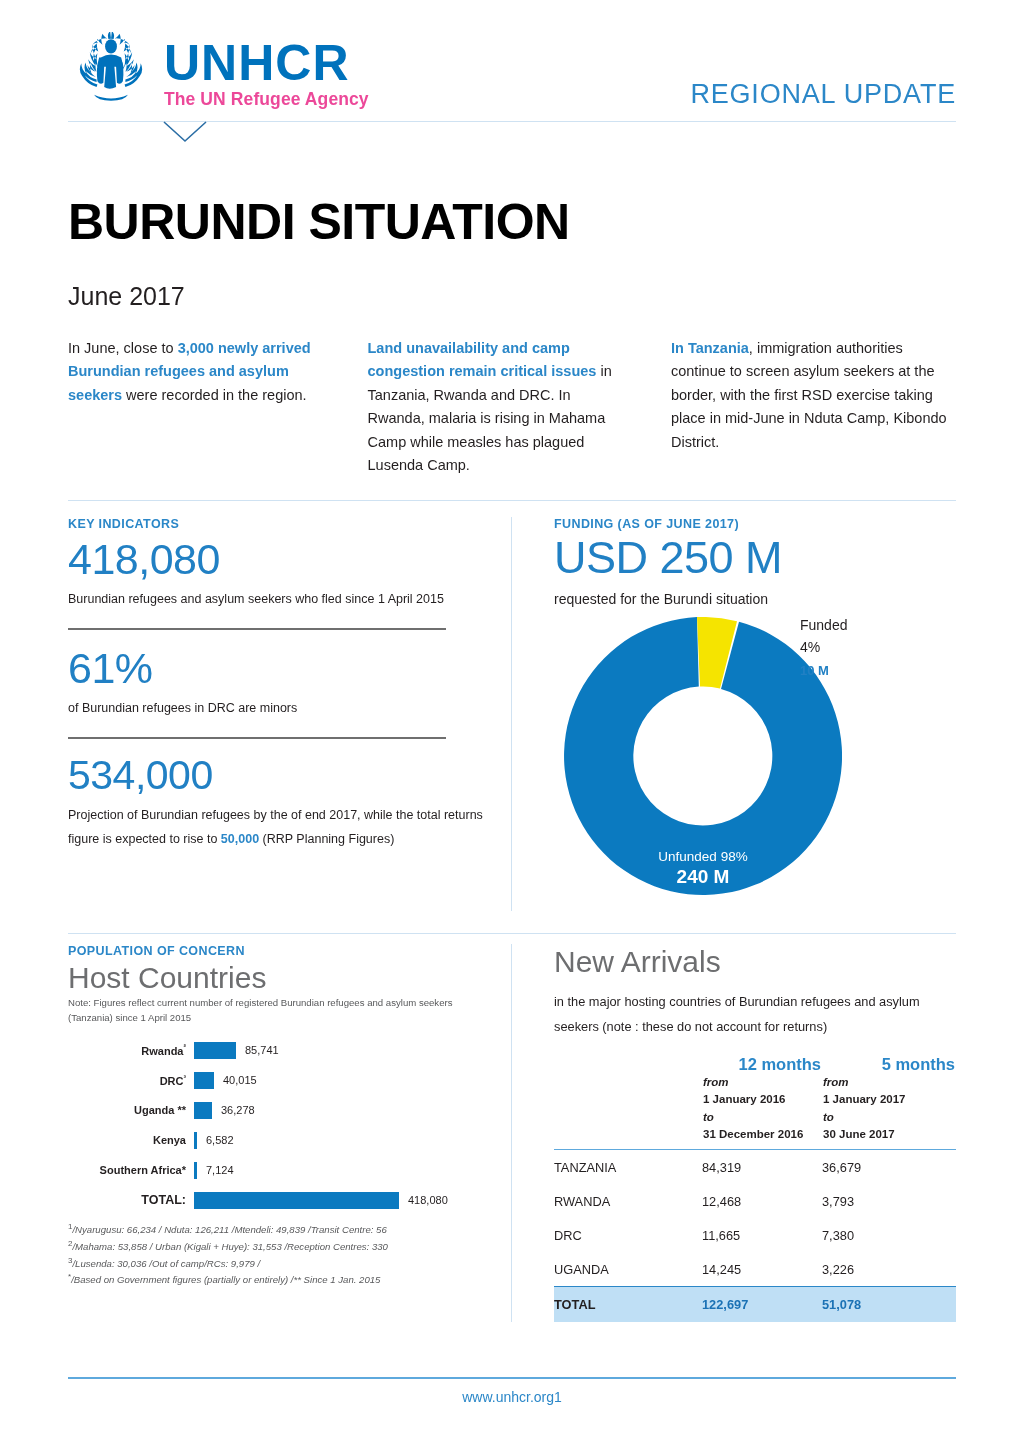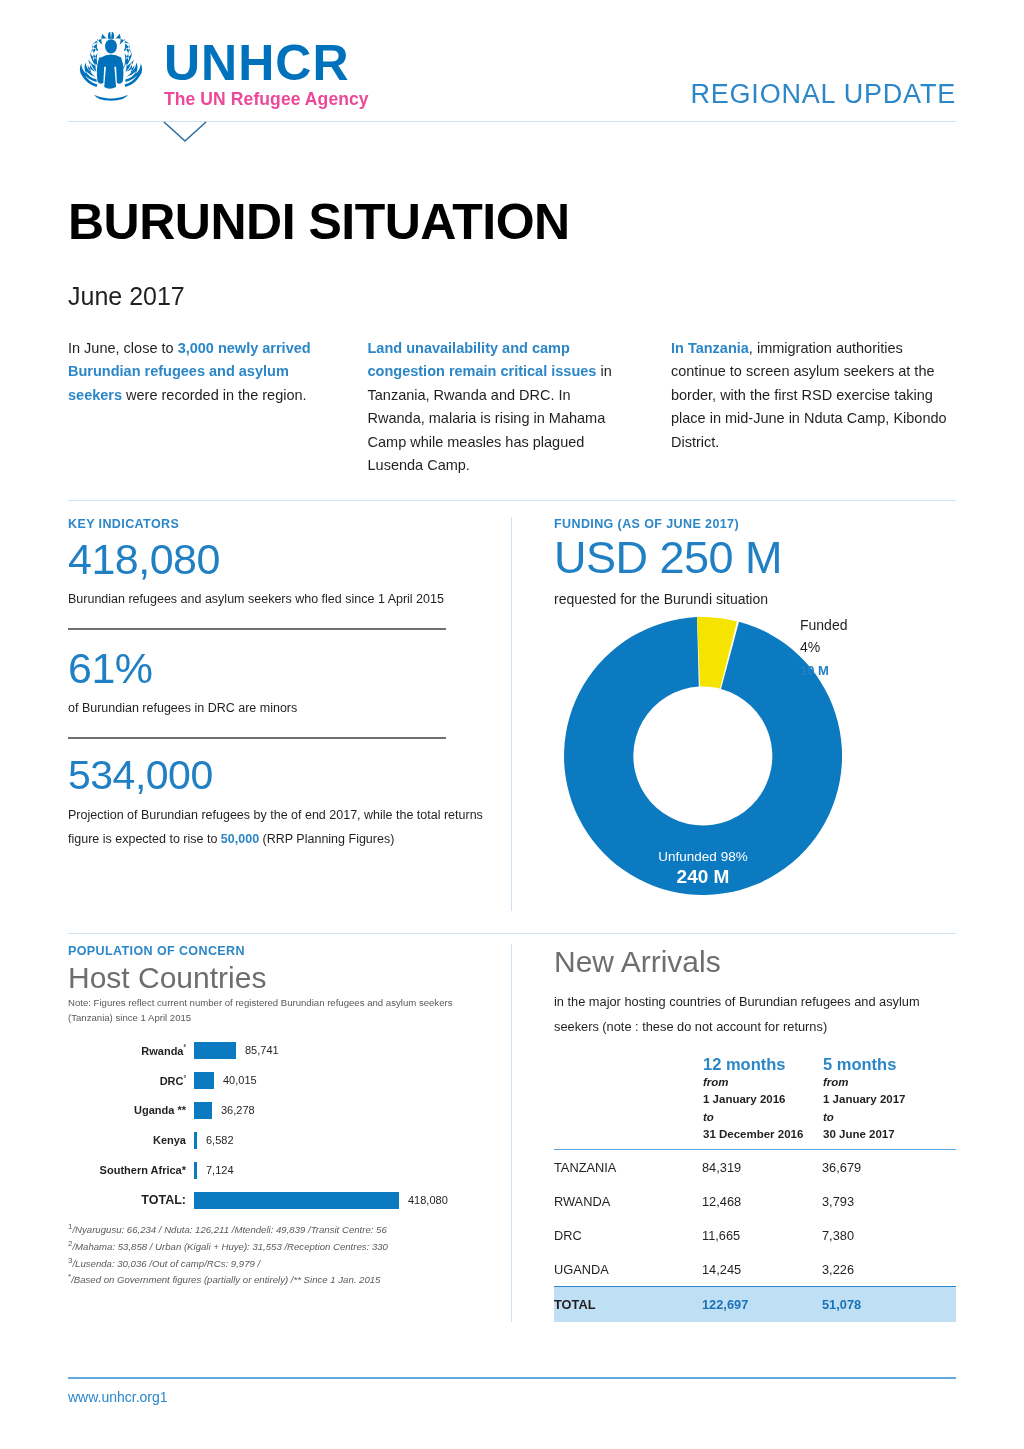--- a/index.html
+++ b/index.html
@@ -93,35 +93,35 @@
                 margin-top: 6px; }
   .foot-notes sup { font-style: normal; }
 
   
   .na-title { font-size: 30px; color: #6d6e70; line-height: 1.2; }
   .na-desc { font-size: 12.8px; color: #231f20; line-height: 1.95; margin-top: 10px; }
 
   table.na { width: 100%; border-collapse: collapse; margin-top: 14px; }
   table.na th, table.na td { text-align: left; }
   .na-head-cell { vertical-align: bottom; padding-bottom: 6px; }
-  .na-period { font-size: 16.5px; font-weight: bold; color: #2b87c8; }
+  .na-period { font-size: 16.5px; font-weight: bold; color: #2b87c8; text-align: right; }
   .na-from { font-size: 11.5px; color: #231f20; font-style: italic; line-height: 1.5; }
   .na-date { font-size: 11.5px; color: #231f20; line-height: 1.5; font-style: normal; }
   .na-sep-row td { border-bottom: 1.6px solid #5ea9dd; height: 0; padding: 0; }
   .na-body td { font-size: 12.8px; color: #231f20; padding: 9.5px 0; }
   .na-total td { background: #bfdff5; font-size: 12.8px; font-weight: bold;
                  padding: 10px 0 10px 0; border-top: 1.6px solid #2b87c8; }
   .na-total td.c { color: #1b72b5; }
   .col-name { width: 148px; }
   .col-12 { width: 120px; }
 
   
   .footer { position: absolute; left: 68px; right: 68px; bottom: 44px; }
   .footer-rule { height: 1.6px; background: #5ea9dd; }
-  .footer-row { display: flex; justify-content: flex-start; align-items: center;
+  .footer-row { display: flex; justify-content: center; align-items: center;
                 margin-top: 10px; font-size: 14px; color: #2b87c8; }
 </style>
 </head>
 <body>
 
 <div class="page">
 
   <div class="header">
     <div class="logo-wrap">
       <svg class="logo-mark" viewBox="0 0 100 92">

